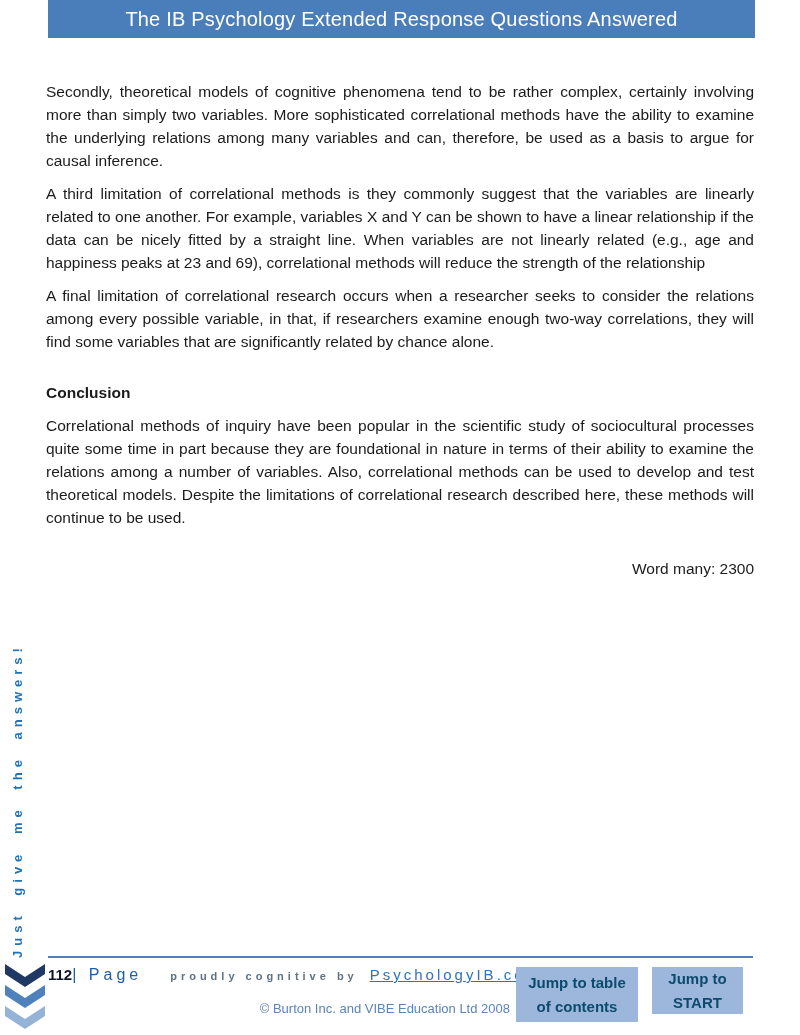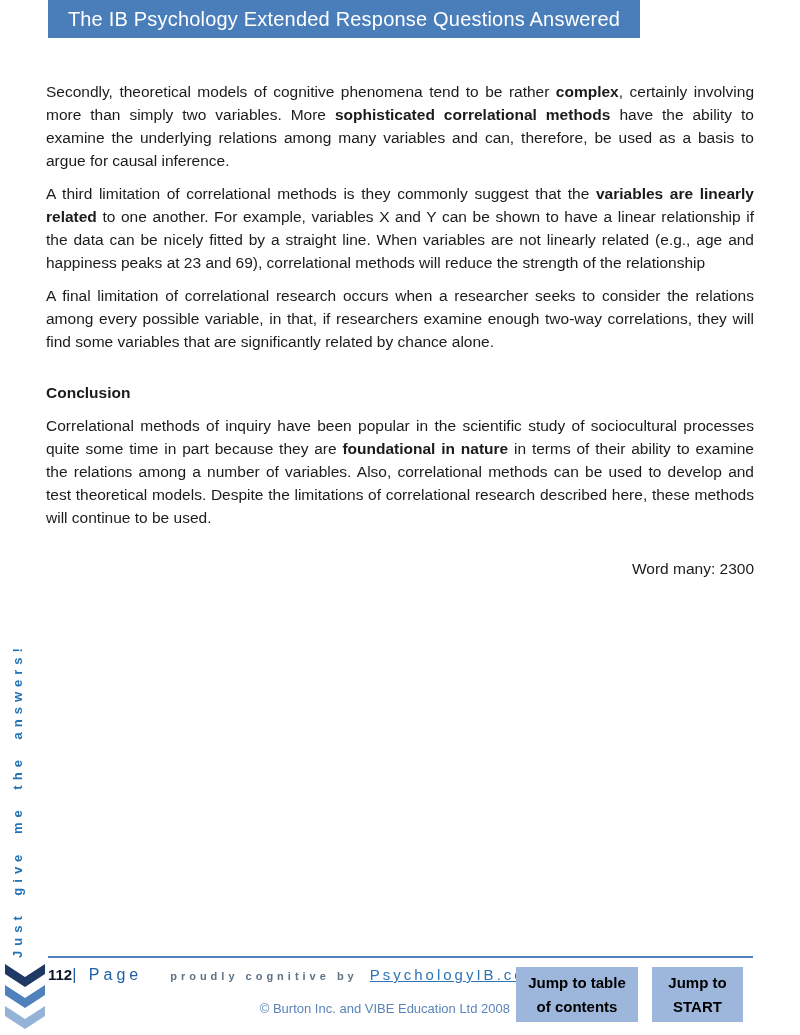--- a/index.html
+++ b/index.html
@@ -3,33 +3,33 @@
 <meta charset="utf-8">
 <style>
   html,body { margin:0; padding:0; background:#ffffff; }
   .page {
     position:relative; width:800px; height:1035px; background:#ffffff;
     font-family:"Liberation Sans", sans-serif; overflow:hidden;
   }
 
   
   .titlebar {
-    position:absolute; left:48px; top:0; width:592px; height:38px;
+    position:absolute; left:48px; top:0; width:707px; height:38px;
     background:#4a7ebb; color:#ffffff;
     display:flex; align-items:center; justify-content:center;
     font-size:20px; letter-spacing:0.2px;
   }
 
   
   .content {
     position:absolute; left:46px; top:80px; width:708px;
     color:#1b1b1b; font-size:15.5px; line-height:23px; text-align:justify;
   }
   .content p { margin:0 0 10px 0; }
-  .content b { font-weight:bold; }
+  .content b { font-weight:normal; }
   .conclusion-heading { font-weight:bold; margin:28px 0 10px 0; text-align:left; font-size:15.5px; }
   .word-count { text-align:right; margin-top:28px; }
 
   
   .vertical-text {
     position:absolute; left:10px; top:958px;
     transform:rotate(-90deg); transform-origin:0 0;
     white-space:nowrap; font-size:13px; font-weight:bold;
     letter-spacing:5px; word-spacing:7px; color:#2173b5;
   }
@@ -39,27 +39,27 @@
   .footer-left { position:absolute; left:48px; top:966px; display:flex; align-items:baseline; }
   .page-num   { color:#0f172a; font-weight:bold; font-size:15px; }
   .page-label { color:#1f5fa5; font-size:16px; letter-spacing:4px; margin-left:0; }
   .presented  { margin-left:28px; font-size:11px; letter-spacing:4px; color:#5e7185; font-weight:bold; }
   .footer-link{ margin-left:12px; font-size:15px; letter-spacing:3px; color:#2e74b5;
                 text-decoration:underline; cursor:pointer; }
   .copyright  { position:absolute; left:48px; top:1001px; width:462px; text-align:right;
                 font-size:13px; color:#5b84b8; }
 
   .jump-btn {
-    position:absolute; background:#9db7dc; color:#000000; font-weight:bold;
+    position:absolute; background:#9db7dc; color:#0c4a6e; font-weight:bold;
     font-size:15px; line-height:24px; text-align:center;
     display:flex; align-items:center; justify-content:center;
     padding:11px 8px; box-sizing:border-box; cursor:pointer;
   }
   .btn-contents { left:516px; top:967px; width:122px; height:55px; }
-  .btn-start    { left:652px; top:967px; width:91px;  height:55px; }
+  .btn-start    { left:652px; top:967px; width:91px;  height:47px; }
 
   .logo { position:absolute; left:4px; top:964px; }
 </style>
 </head>
 <body>
 
 <div class="page">
 
   <div class="titlebar">
     <span>The IB Psychology Extended Response Questions Answered</span>

